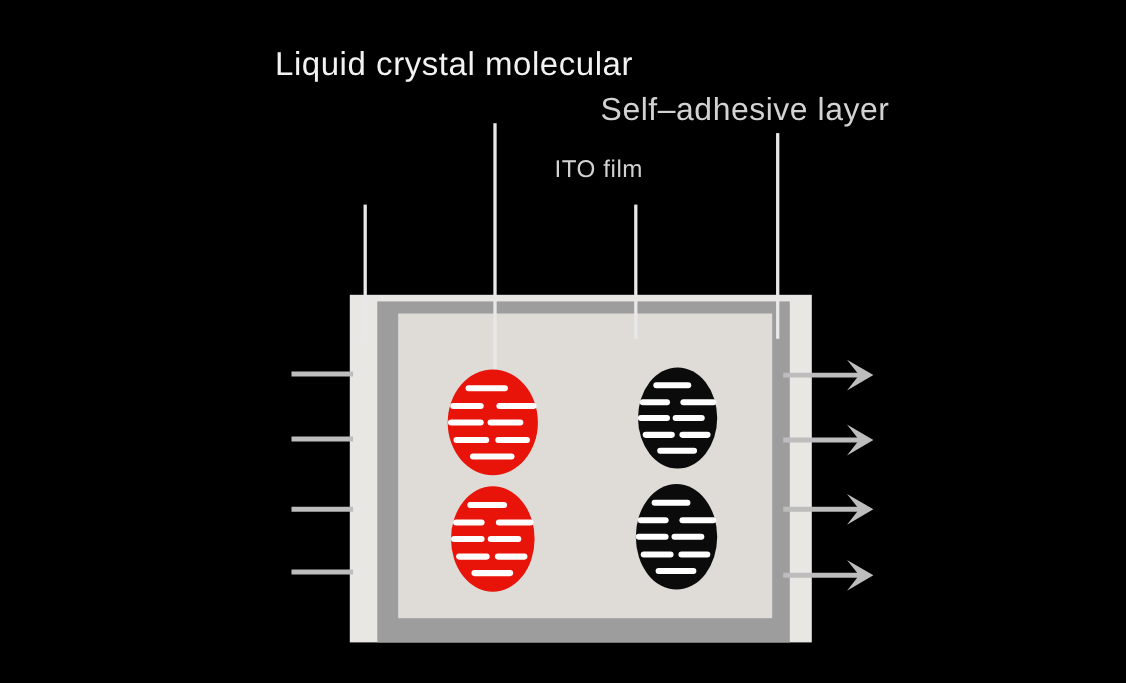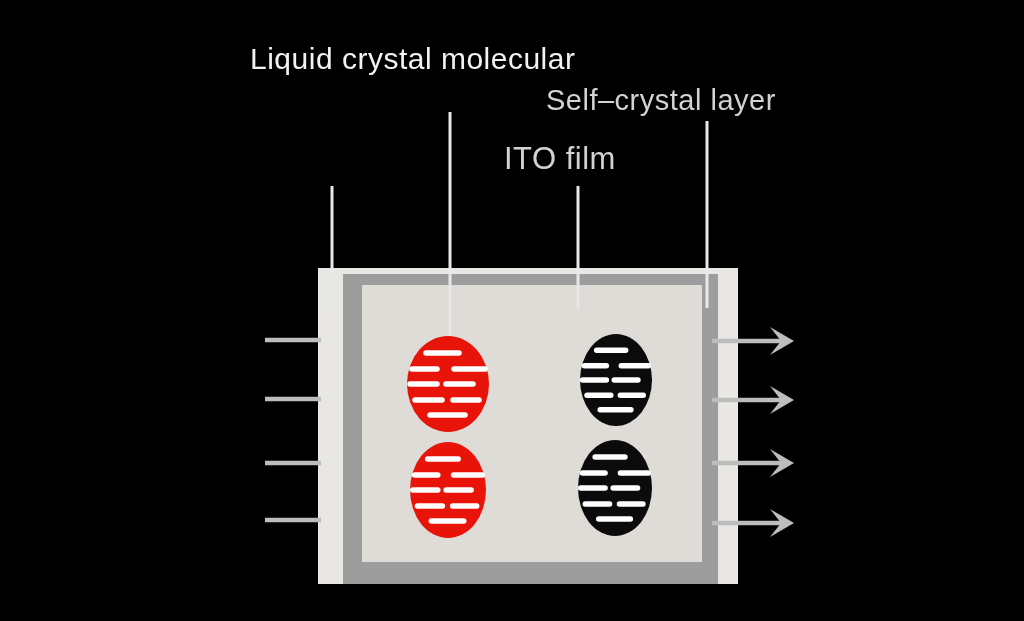--- a/index.html
+++ b/index.html
@@ -14,21 +14,21 @@
   .label {
     position: absolute;
     white-space: pre;
     letter-spacing: 0.5px;
     line-height: 1;
     user-select: none;
   }
   .label-liquid-crystal { left: 250px; top: 44px;  font-size: 30px; color: var(--label-bright, #f2f2f2); text-align: right; }
   .label-self-adhesive  { left: 546px; top: 86px;  font-size: 29px; color: var(--label-dim, #d8d8d8); }
   .label-pet-film       { left: 251px; top: 135px; font-size: 30px; color: var(--label-dim, #d0d0d0); }
-  .label-ito-film       { left: 504px; top: 143px; font-size: 31px; color: var(--label-dim, #cfcfcf); }
+  .label-ito-film       { left: 504px; top: 143px; font-size: 22px; color: var(--label-dim, #cfcfcf); }
 
   .panel-outer {
     position: absolute;
     left: 318px; top: 268px;
     width: 420px; height: 316px;
     background: var(--panel-outer, #e9e7e4);
   }
   .panel-frame {
     position: absolute;
     left: 25px; top: 6px;
@@ -47,21 +47,21 @@
     width: 1024px; height: 621px;
     pointer-events: none;
   }
 </style>
 </head>
 <body>
 
 <div class="stage" style="--bg: #000000; --label-bright: #f2f2f2; --label-dim: #d2d2d2; --panel-outer: #e9e7e4; --panel-frame: #9d9d9d; --panel-inner: #dfdcd8;">
 
   <div class="label label-liquid-crystal">Liquid crystal molecular</div>
-  <div class="label label-self-adhesive">Self–crystal layer</div>
+  <div class="label label-self-adhesive">Self–adhesive layer</div>
   <div class="label label-ito-film">ITO film</div>
 
   <div class="panel-outer">
     <div class="panel-frame">
       <div class="panel-inner"></div>
     </div>
   </div>
 
   <svg class="diagram-svg" id="diagram-svg" viewBox="0 0 1024 621">
       <line x1="450" y1="112" x2="450" y2="336" stroke="#e8e8e8" stroke-width="3" stroke-linecap="butt"></line>

